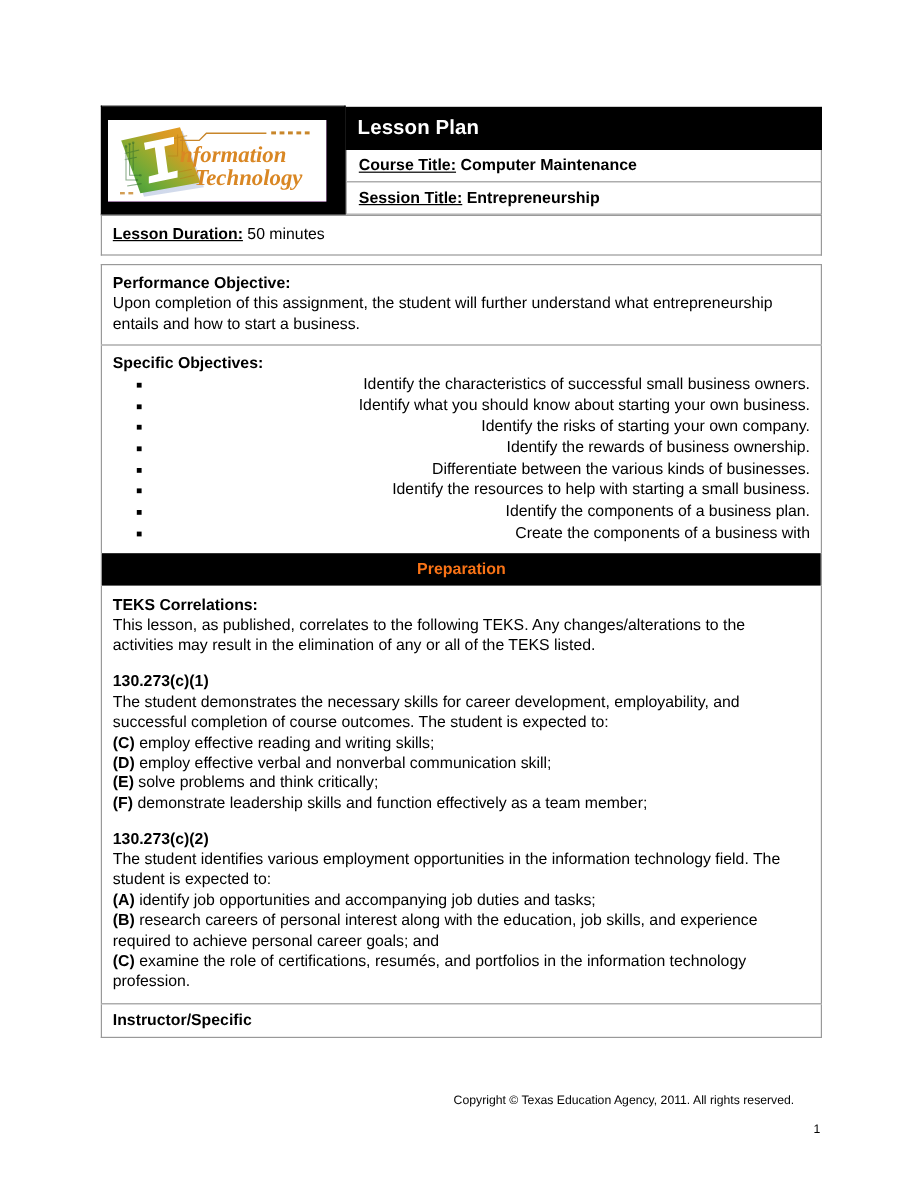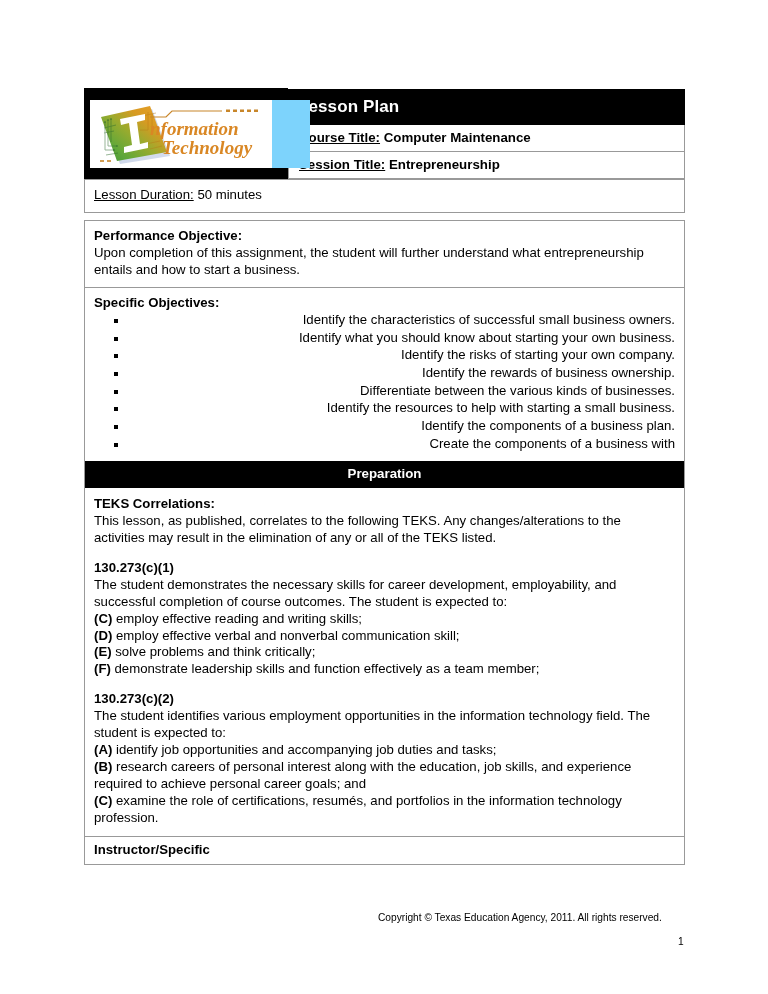--- a/index.html
+++ b/index.html
@@ -76,23 +76,23 @@
   }
   .hdr-sub-row.first { border-top: none; }
   .hdr-sub-row.last {
     border-bottom: 1px solid #999999;
   }
   .u { text-decoration: underline; }
 
   
   .logo-box {
     position: relative;
-    width: 220px;
+    width: 182px;
     height: 68px;
-    background: #7dd3fc;
+    background: #f0abfc;
     overflow: hidden;
   }
   .logo-svg { display: block; width: 182px; height: 68px; }
 
   
   .block {
     width: 601px;
     border: 1px solid #999999;
     border-collapse: collapse;
     background: #ffffff;
@@ -105,26 +105,26 @@
   }
   .cell-tight {
     padding: 5px 9px 5px 9px;
     font-size: 13.2px;
     line-height: 1.28;
   }
   .rowline { border-top: 1px solid #999999; }
 
   .spacer-6 { height: 7px; }
 
-  b.lbl { font-weight: normal; }
+  b.lbl { font-weight: bold; }
 
   
   .band {
     background: #000000;
-    color: #ffffff;
+    color: #f97316;
     text-align: center;
     font-size: 13.3px;
     font-weight: bold;
     padding: 5px 0 6px 0;
     line-height: 1.2;
   }
 
   ul.objlist {
     margin: 0;
     padding: 0 0 0 34px;

